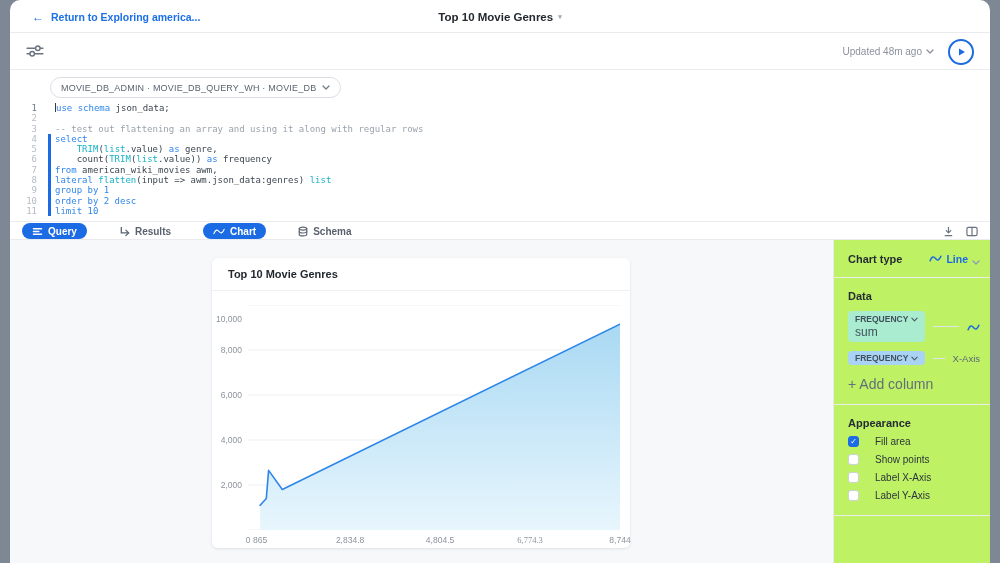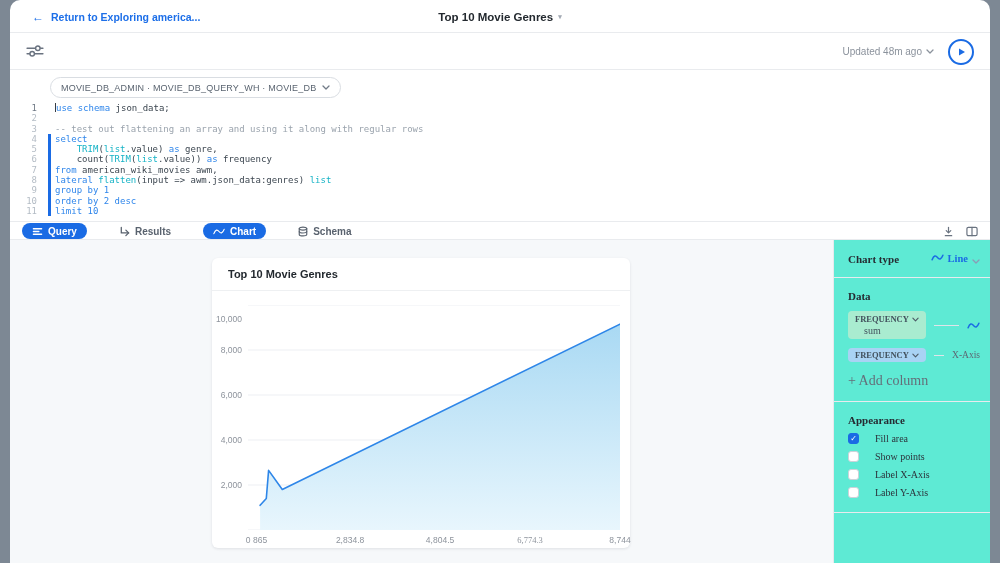--- a/index.html
+++ b/index.html
@@ -62,33 +62,33 @@
   .main { position:absolute; top:240px; left:0; right:0; bottom:0; background:#f6f8fa; }
   .chart-card { position:absolute; left:202px; top:18px; width:418px; height:290px; background:#fff;
                 border-radius:6px; box-shadow:0 1px 3px rgba(16,24,40,.10); }
   .card-title { position:absolute; left:16px; top:10px; font-size:11px; font-weight:700; color:#23292f; }
   .card-divider { position:absolute; left:0; right:0; top:32px; height:1px; background:#eef0f2; }
   .plot { position:absolute; left:36px; top:47px; width:372px; height:225px; }
   .ylab { position:absolute; left:0; width:30px; text-align:right; font-size:8.5px; color:#8d939c; height:10px; line-height:10px; }
   .xlab { position:absolute; top:277px; transform:translateX(-50%); font-size:8.5px; color:#8d939c; white-space:nowrap; }
 
   
-  .panel { position:absolute; right:0; top:0; bottom:0; width:157px; background:#5eead4; border-left:1px solid #e7eaee;font-family:Liberation Serif, serif; }
+  .panel { position:absolute; right:0; top:0; bottom:0; width:157px; background:#bef264; border-left:1px solid #e7eaee; }
   .p-sec1 { display:flex; align-items:center; justify-content:space-between; height:38px; padding:0 10px 0 14px; border-bottom:1px solid #e9ebee; }
   .p-head { font-size:11px; font-weight:700; color:#262c33; }
   .type-ctl { display:flex; align-items:flex-end; gap:4px; color:#1a6be4; font-size:10.5px; font-weight:600; cursor:pointer; }
   .squiggle svg path { stroke:#1a6be4; stroke-width:1.7; fill:none; stroke-linecap:round; }
   .type-ctl .chev { color:#8b9bb5; }
   .p-sec2 { padding:12px 10px 12px 14px; border-bottom:1px solid #e9ebee; }
   .p-sec3 { padding:12px 11px 14px 14px; border-bottom:1px solid #e9ebee; }
   .data-row { display:flex; align-items:center; margin-top:9px; }
   .pill { border-radius:4px; font-size:8.5px; font-weight:700; color:#41505c; cursor:pointer; flex:none; }
   .pill .chev { color:#4c5a66; margin-left:3px; }
   .pill-green { background:#a9ecd0; padding:3px 7px 3px 7px; }
-  .pill-green .l2 { font-weight:400; font-size:10px; margin-top:1px;margin-left:9px; }
+  .pill-green .l2 { font-weight:400; font-size:12px; margin-top:1px; }
   .pill-blue { background:#a9d3f4; padding:2px 7px; display:flex; align-items:center; }
   .pill .l1 { display:flex; align-items:center; }
   .connector { flex:1; height:1px; background:#dfe4e9; margin:0 8px; }
   .xaxis-lab { font-size:9.5px; color:#5d6773; flex:none; }
   .add-col { margin-top:11px; font-size:14px; color:#646e79; cursor:pointer; }
   .cb-row { display:flex; align-items:center; gap:7px; margin-top:7px; cursor:pointer; }
   .cb { width:11px; height:11px; border-radius:3px; border:1px solid #ccd2d9; background:#fff; flex:none;
         display:flex; align-items:center; justify-content:center; }
   .cb.checked { background:#1a6be4; border-color:#1a6be4; }
   .cb.checked::after { content:"✓"; color:#fff; font-size:8px; line-height:1; }

